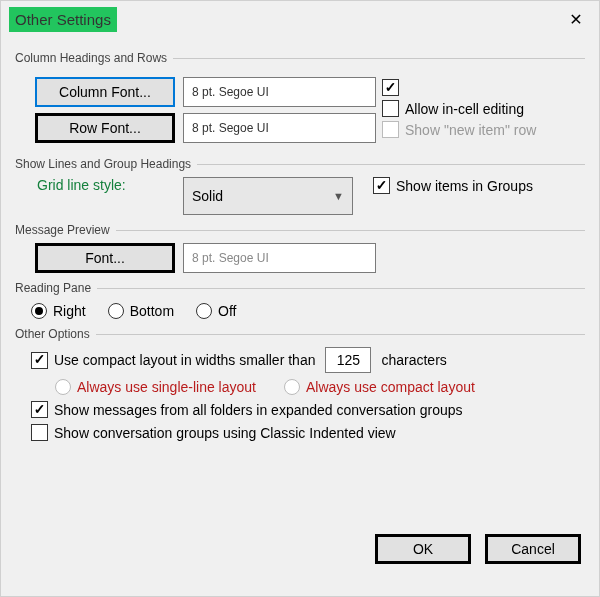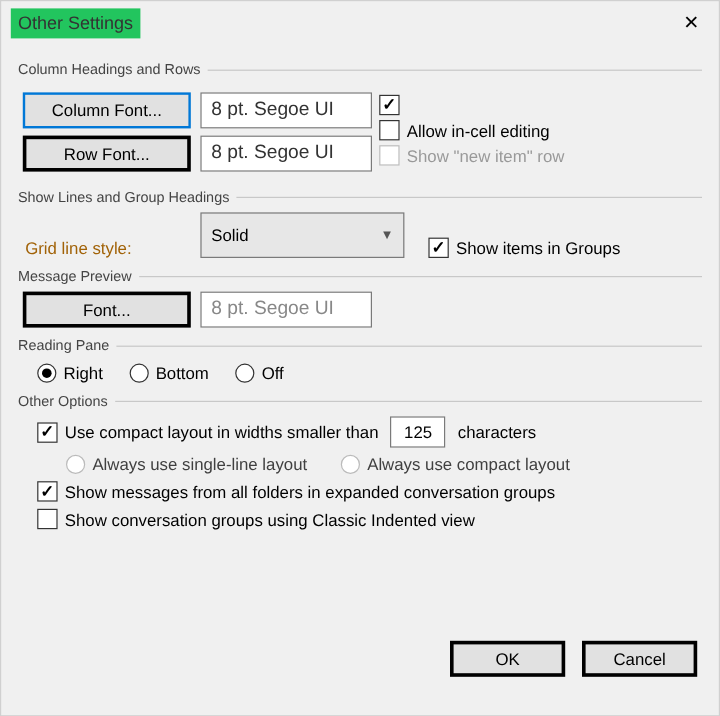--- a/index.html
+++ b/index.html
@@ -59,22 +59,22 @@
     font-size: 12px;
     white-space: nowrap;
   }
   .group-line {
     flex: 1;
     height: 1px;
     background: #c8c8c8;
   }
   .row {
     display: flex;
-    align-items: flex-end;
-    margin: 6px 0 6px 4px;
+    align-items: flex-start;
+    margin: 6px 0 6px 20px;
     gap: 8px;
   }
   .btn {
     background: #e1e1e1;
     border: 3px solid #000000;
     height: 30px;
     min-width: 140px;
     display: flex;
     align-items: center;
     justify-content: center;
@@ -82,25 +82,25 @@
     padding: 0 8px;
     cursor: pointer;
   }
   .btn.focused {
     border: 2px solid #0078d7;
   }
   .textfield {
     background: #fff;
     border: 1px solid #7a7a7a;
     height: 30px;
-    width: 143px;
+    width: 193px;
     display: flex;
     align-items: center;
     padding: 0 8px;
-    font-size: 16px;
+    font-size: 12px;
     color: #333;
   }
   .textfield.disabled { color: #888; }
   .checkcol {
     display: flex;
     flex-direction: column;
     gap: 4px;
     margin-left: 6px;
   }
   .check {
@@ -119,21 +119,21 @@
     display: flex;
     align-items: center;
     justify-content: center;
     font-size: 14px;
     line-height: 1;
   }
   .checkbox.disabled { border-color: #bbb; }
   .checkbox .mark { color: #000; font-weight: bold; position: relative; top: -1px; }
   .label {
     font-size: 14px;
-    color: #a16207;
+    color: #15803d;
     width: 140px;
     padding-left: 2px;
   }
   .select {
     background: #e7e7e7;
     border: 1px solid #7a7a7a;
     height: 38px;
     width: 170px;
     display: flex;
     align-items: center;
@@ -153,21 +153,21 @@
     gap: 22px;
     margin: 8px 0 8px 16px;
   }
   .radio {
     display: flex;
     align-items: center;
     gap: 6px;
     font-size: 14px;
     cursor: pointer;
   }
-  .radio.disabled { color: #404040; cursor: default; }
+  .radio.disabled { color: #b91c1c; cursor: default; }
   .radio-dot {
     width: 16px;
     height: 16px;
     border: 1px solid #333;
     border-radius: 50%;
     background: #fff;
     display: flex;
     align-items: center;
     justify-content: center;
   }

